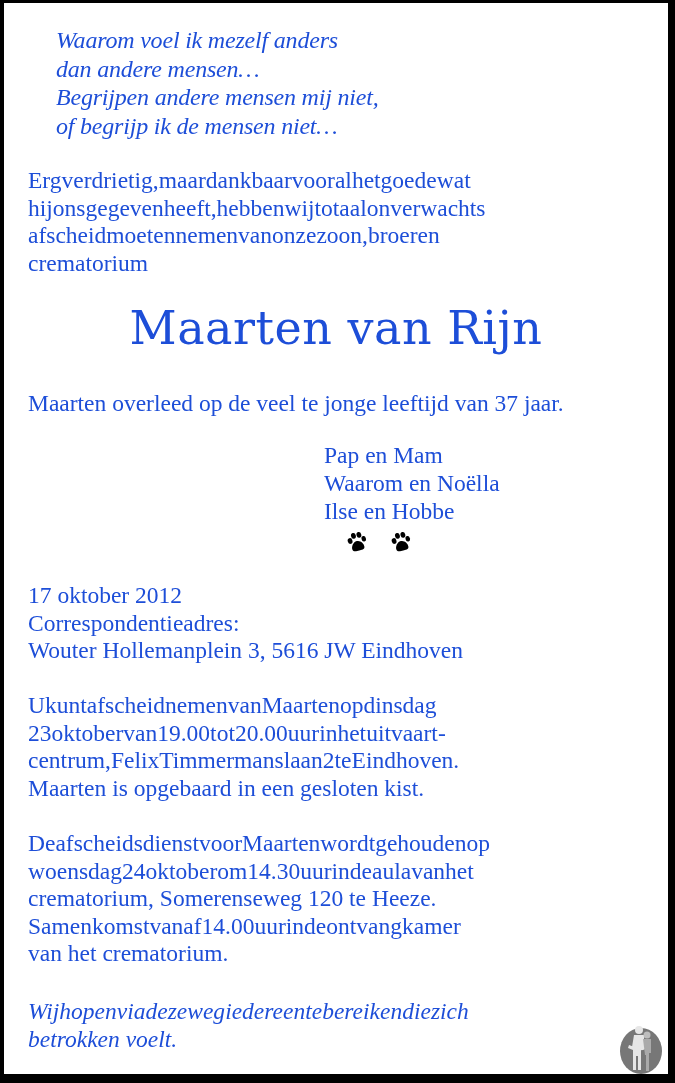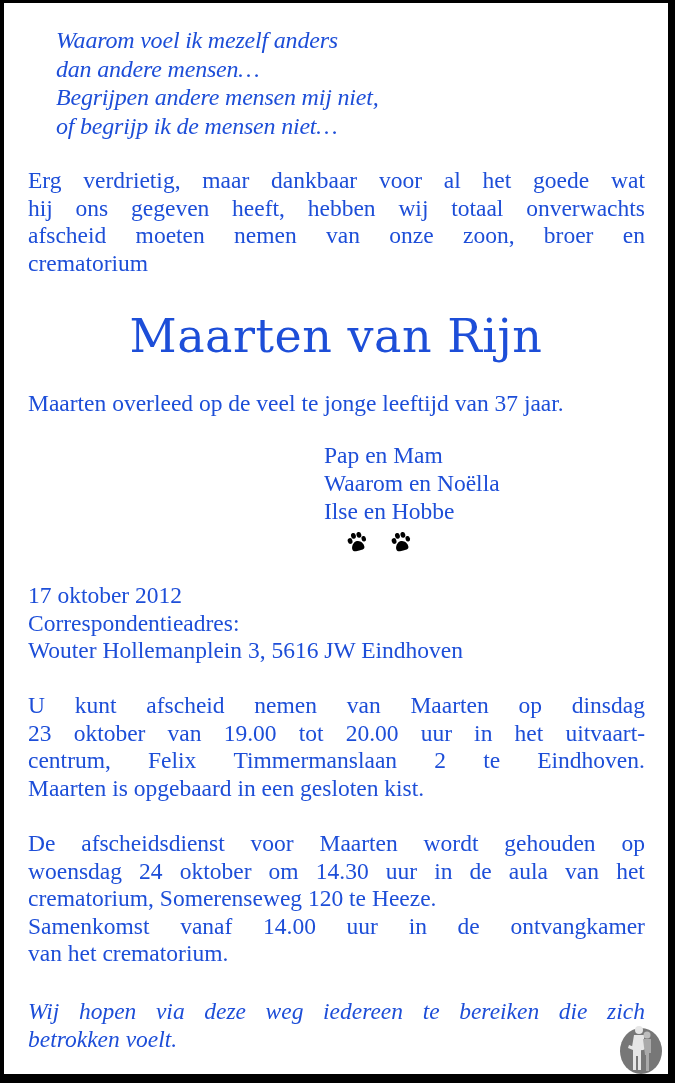--- a/index.html
+++ b/index.html
@@ -19,28 +19,27 @@
       letter-spacing: -0.2px;
     }
     .poem div { white-space: nowrap; }
     .block {
       position: absolute; left: 24px; width: 617px;
       font-family: "Liberation Serif", "DejaVu Serif", serif;
       font-size: 23.5px; line-height: 27.5px;
       text-align: justify; text-align-last: left;
     }
     .block div { white-space: nowrap; }
-    .just { display: flex; justify-content: space-between; white-space: nowrap; }
+    .just { display: flex; justify-content: flex-start; white-space: nowrap; }
     .name {
       position: absolute; left: 0; width: 664px; top: 297px;
       text-align: center;
       font-family: "DejaVu Serif", "Liberation Serif", serif;
       font-size: 46px; line-height: 56px;
       letter-spacing: 0.5px;
-      margin-top: 8px;
     }
     .family {
       position: absolute; left: 320px; top: 438px;
       font-family: "Liberation Serif", "DejaVu Serif", serif;
       font-size: 23.5px; line-height: 28px;
     }
     .paws { position: absolute; left: 342px; top: 528px; display: flex; gap: 22px; }
     .paw { width: 22px; height: 22px; }
     .ital { font-style: italic; }
     .logo { position: absolute; left: 612px; top: 1020px; width: 50px; height: 52px; }

